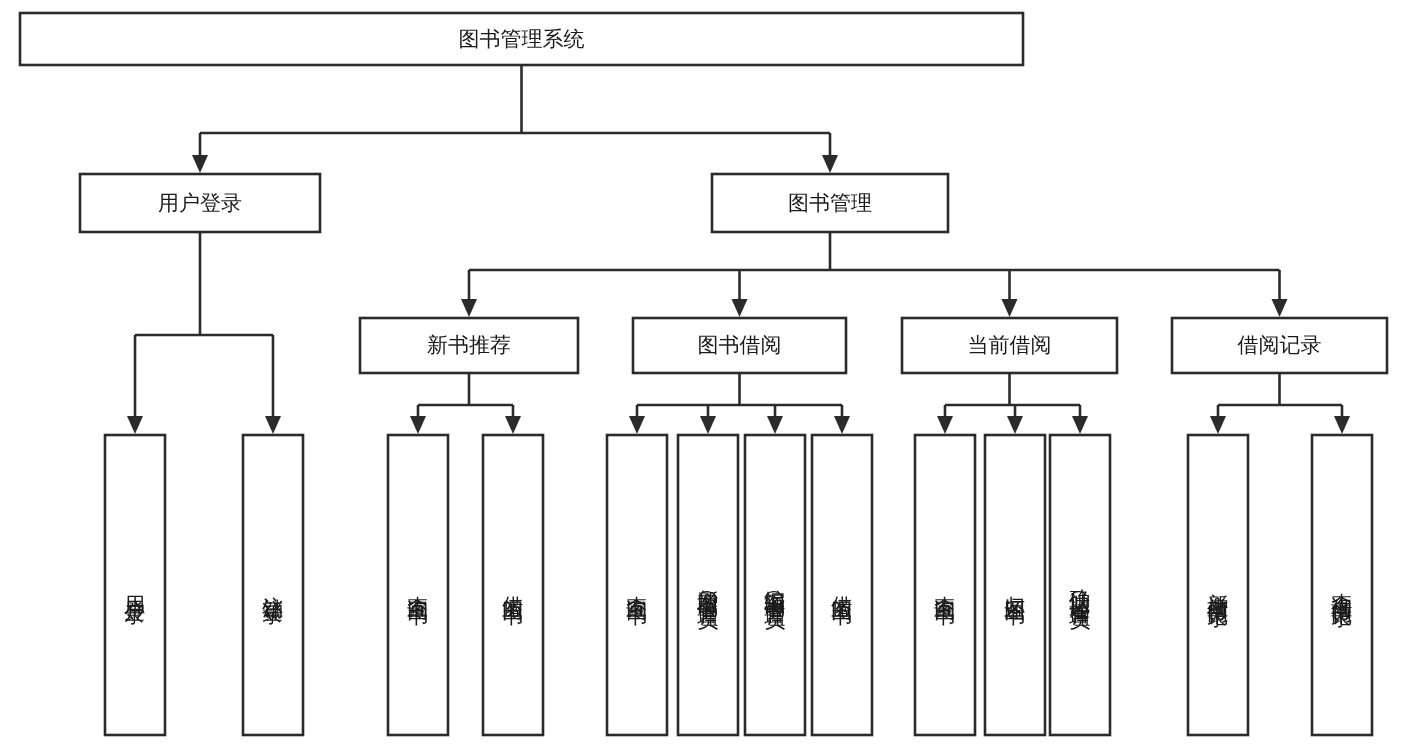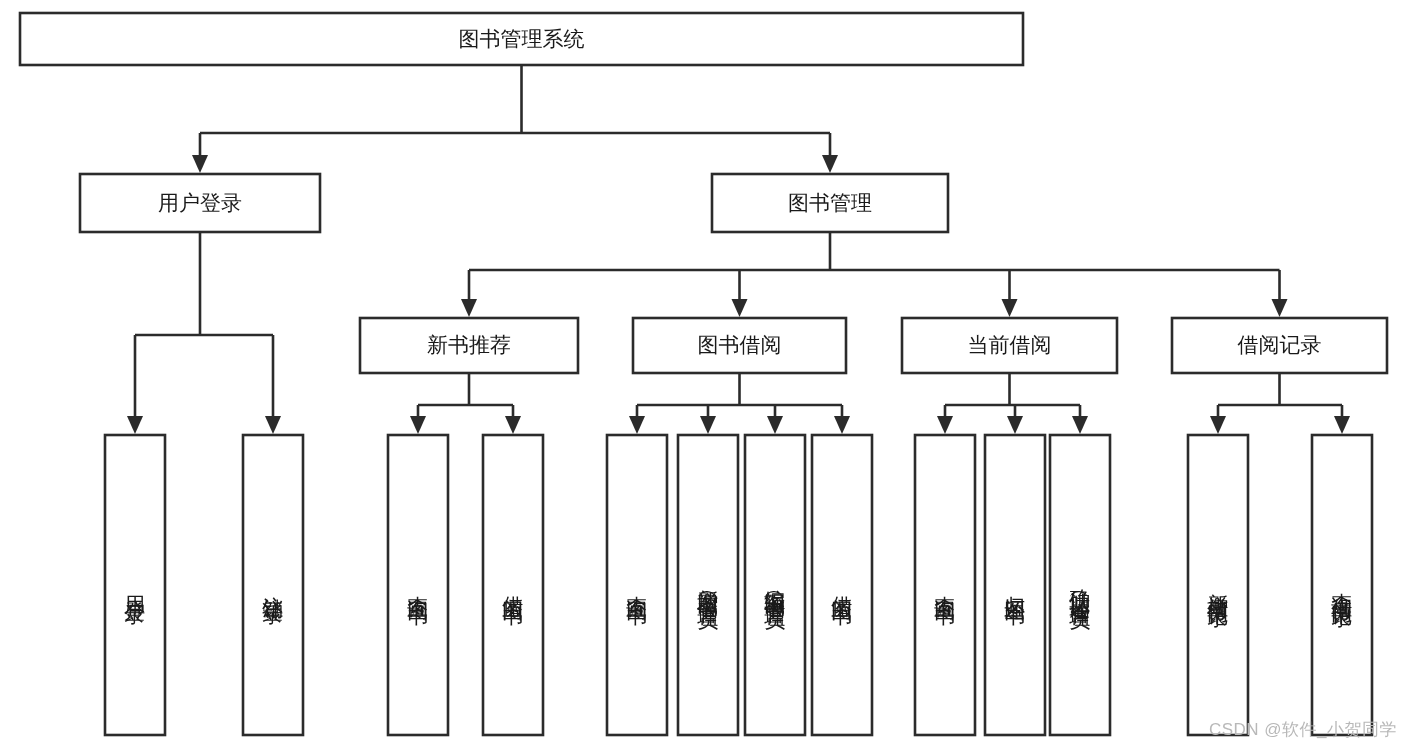--- a/index.html
+++ b/index.html
@@ -179,14 +179,13 @@
       <div class="node-label-v" style="left: 678px; top: 435px; width: 60px; height: 300px;">新增图书（管理员）</div>
       <div class="node-label-v" style="left: 745px; top: 435px; width: 60px; height: 300px;">编辑图书（管理员）</div>
       <div class="node-label-v" style="left: 812px; top: 435px; width: 60px; height: 300px;">借阅图书</div>
       <div class="node-label-v" style="left: 915px; top: 435px; width: 60px; height: 300px;">查询图书</div>
       <div class="node-label-v" style="left: 985px; top: 435px; width: 60px; height: 300px;">归还图书</div>
       <div class="node-label-v" style="left: 1050px; top: 435px; width: 60px; height: 300px;">确认归还（管理员）</div>
       <div class="node-label-v" style="left: 1188px; top: 435px; width: 60px; height: 300px;">新增借阅记录</div>
       <div class="node-label-v" style="left: 1312px; top: 435px; width: 60px; height: 300px;">查询借阅记录</div>
     </div>
 
-  <div class="watermark">CSDN @软件_小贺同学</div>
 </div>
 
 </body></html>

